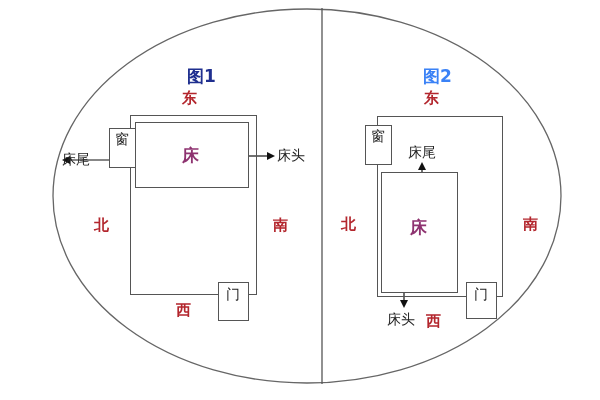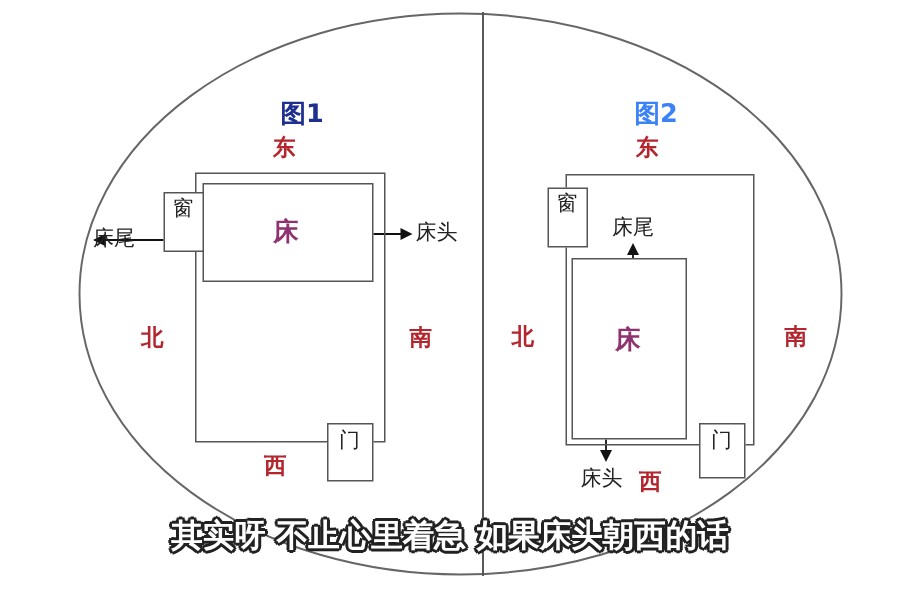--- a/index.html
+++ b/index.html
@@ -79,14 +79,13 @@
   </div>
   <div class="box boxw" style="left:365px;top:125px;width:27px;height:40px;">
     <span class="txt plain" style="left:5px;top:3px;">窗</span>
   </div>
   <div class="box boxw" style="left:466px;top:282px;width:31px;height:37px;">
     <span class="txt plain" style="left:7px;top:4px;">门</span>
   </div>
   <div class="txt plain" style="left:408px;top:145px;">床尾</div>
   <div class="txt plain" style="left:387px;top:312px;">床头</div>
 
-  <div class="subtitle">其实呀 不止心里着急 如果床头朝西的话</div>
 </div>
 
 </body></html>

